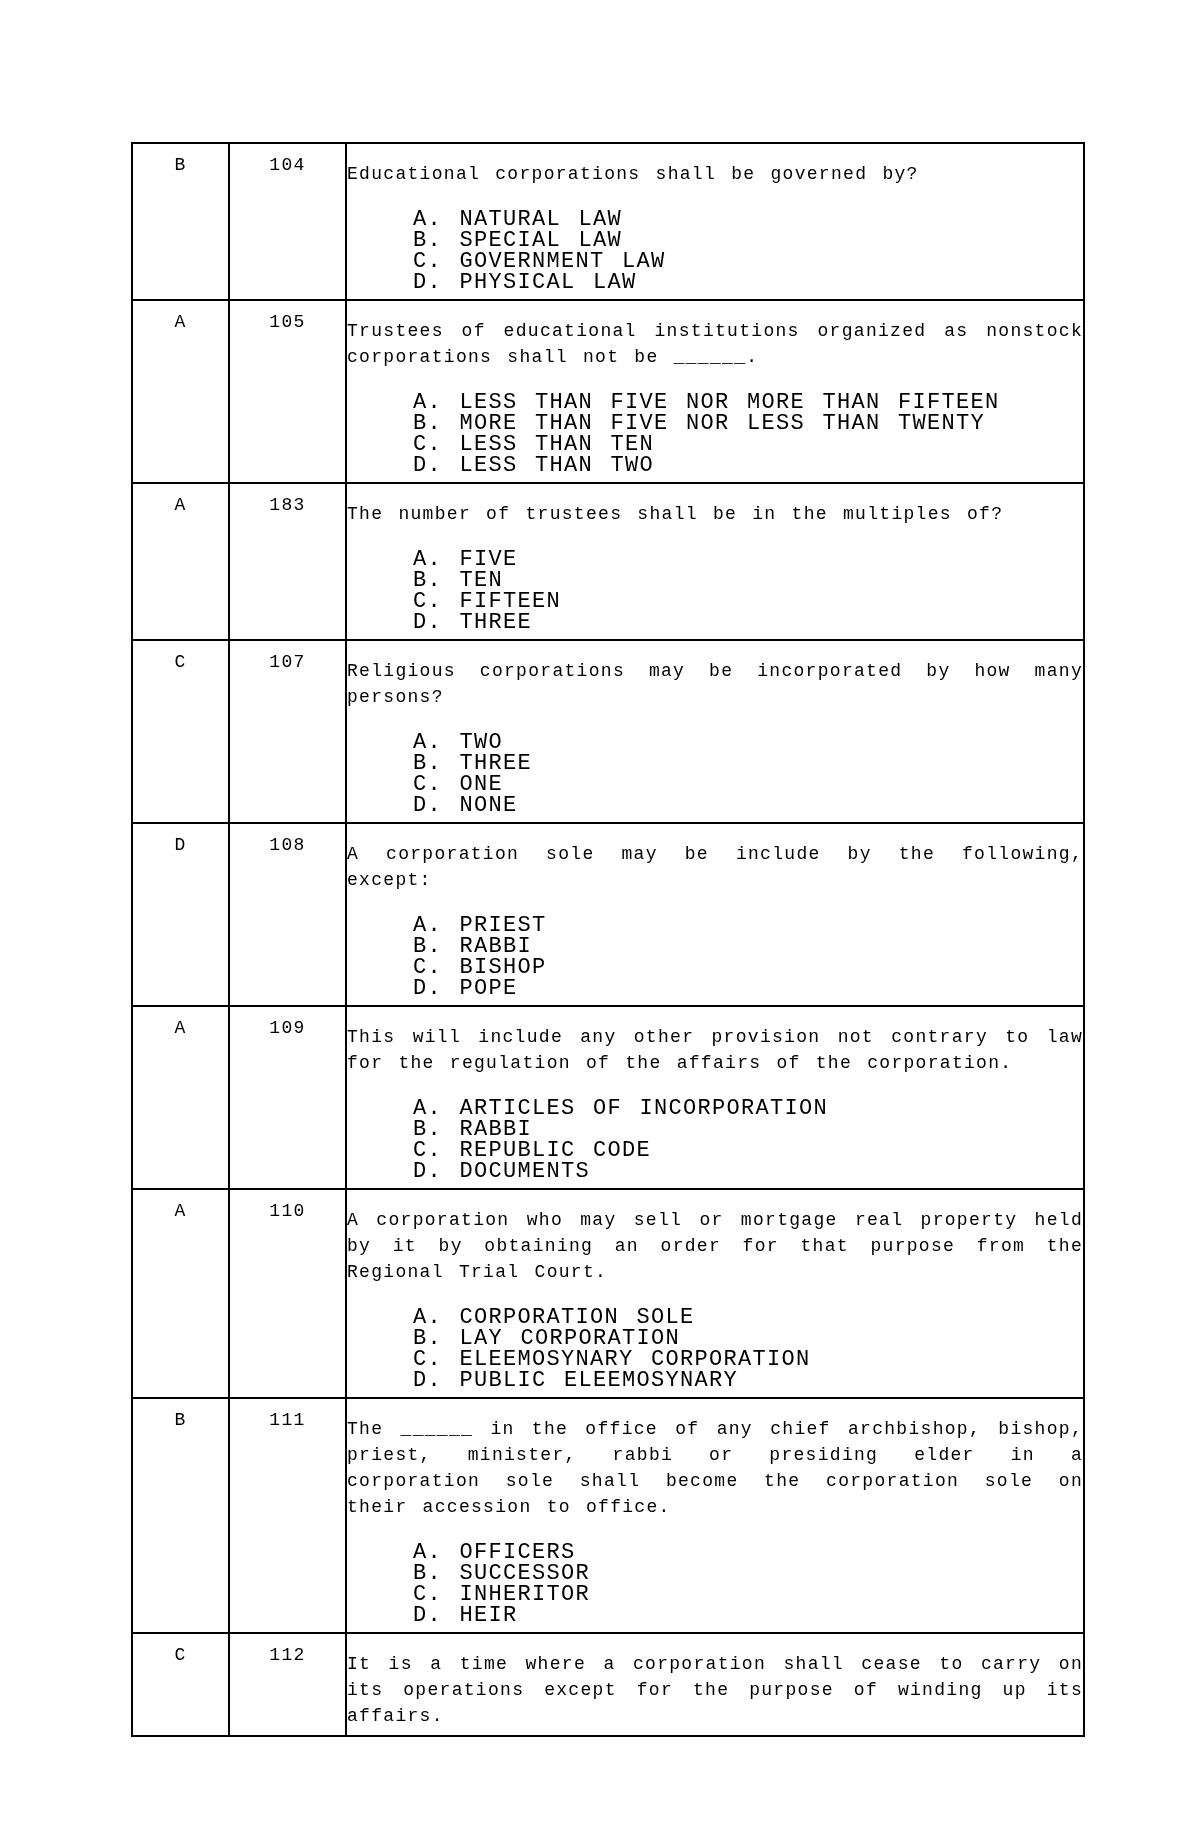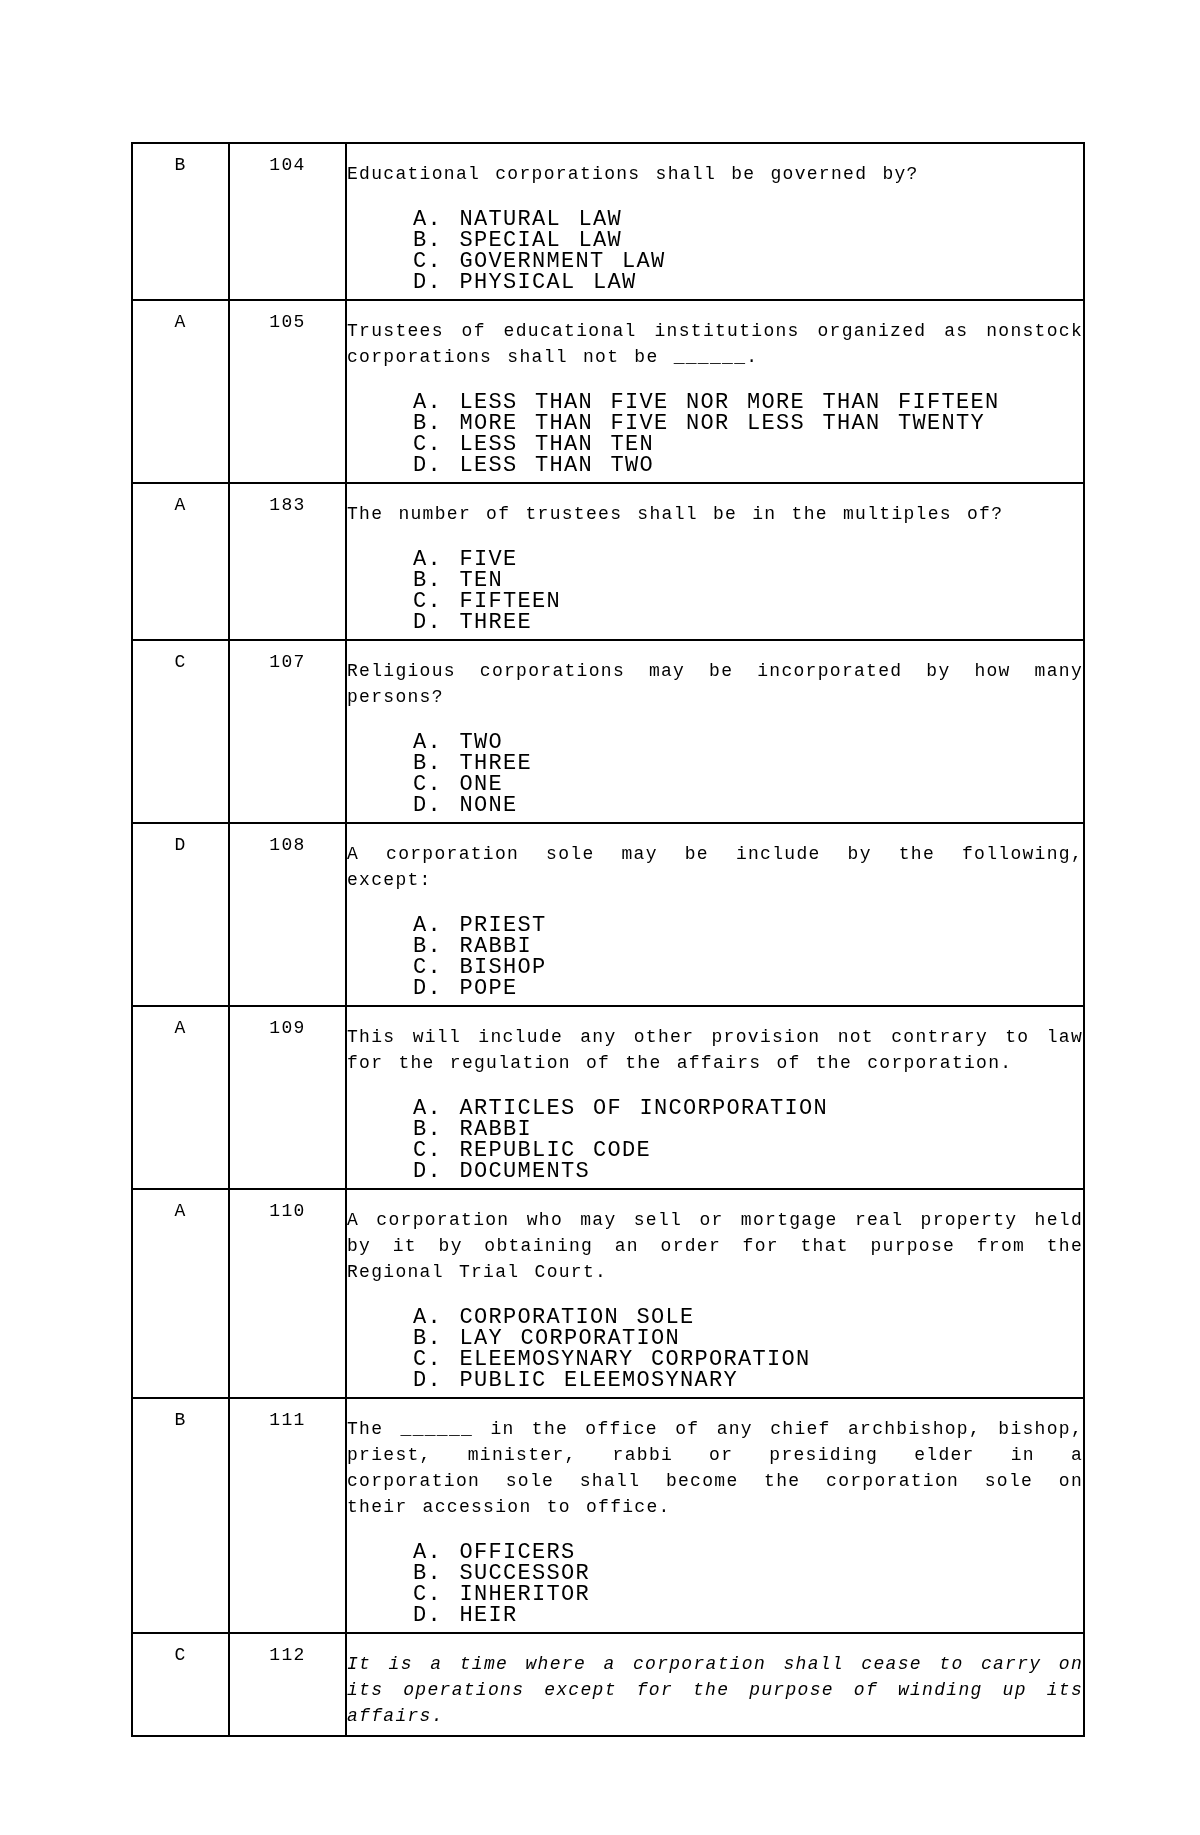--- a/index.html
+++ b/index.html
@@ -52,21 +52,20 @@
   }
   .choice {
     font-size: 22px;
     letter-spacing: 1.3px;
     word-spacing: 3px;
     line-height: 21px;
     white-space: nowrap;
   }
   td.row-112-q {
     height: 86px;
-    font-style: italic;
   }
 </style>
 </head>
 <body>
 
 <div class="page">
   <table class="quiz">
     <colgroup>
       <col style="width:97px">
       <col style="width:117px">

